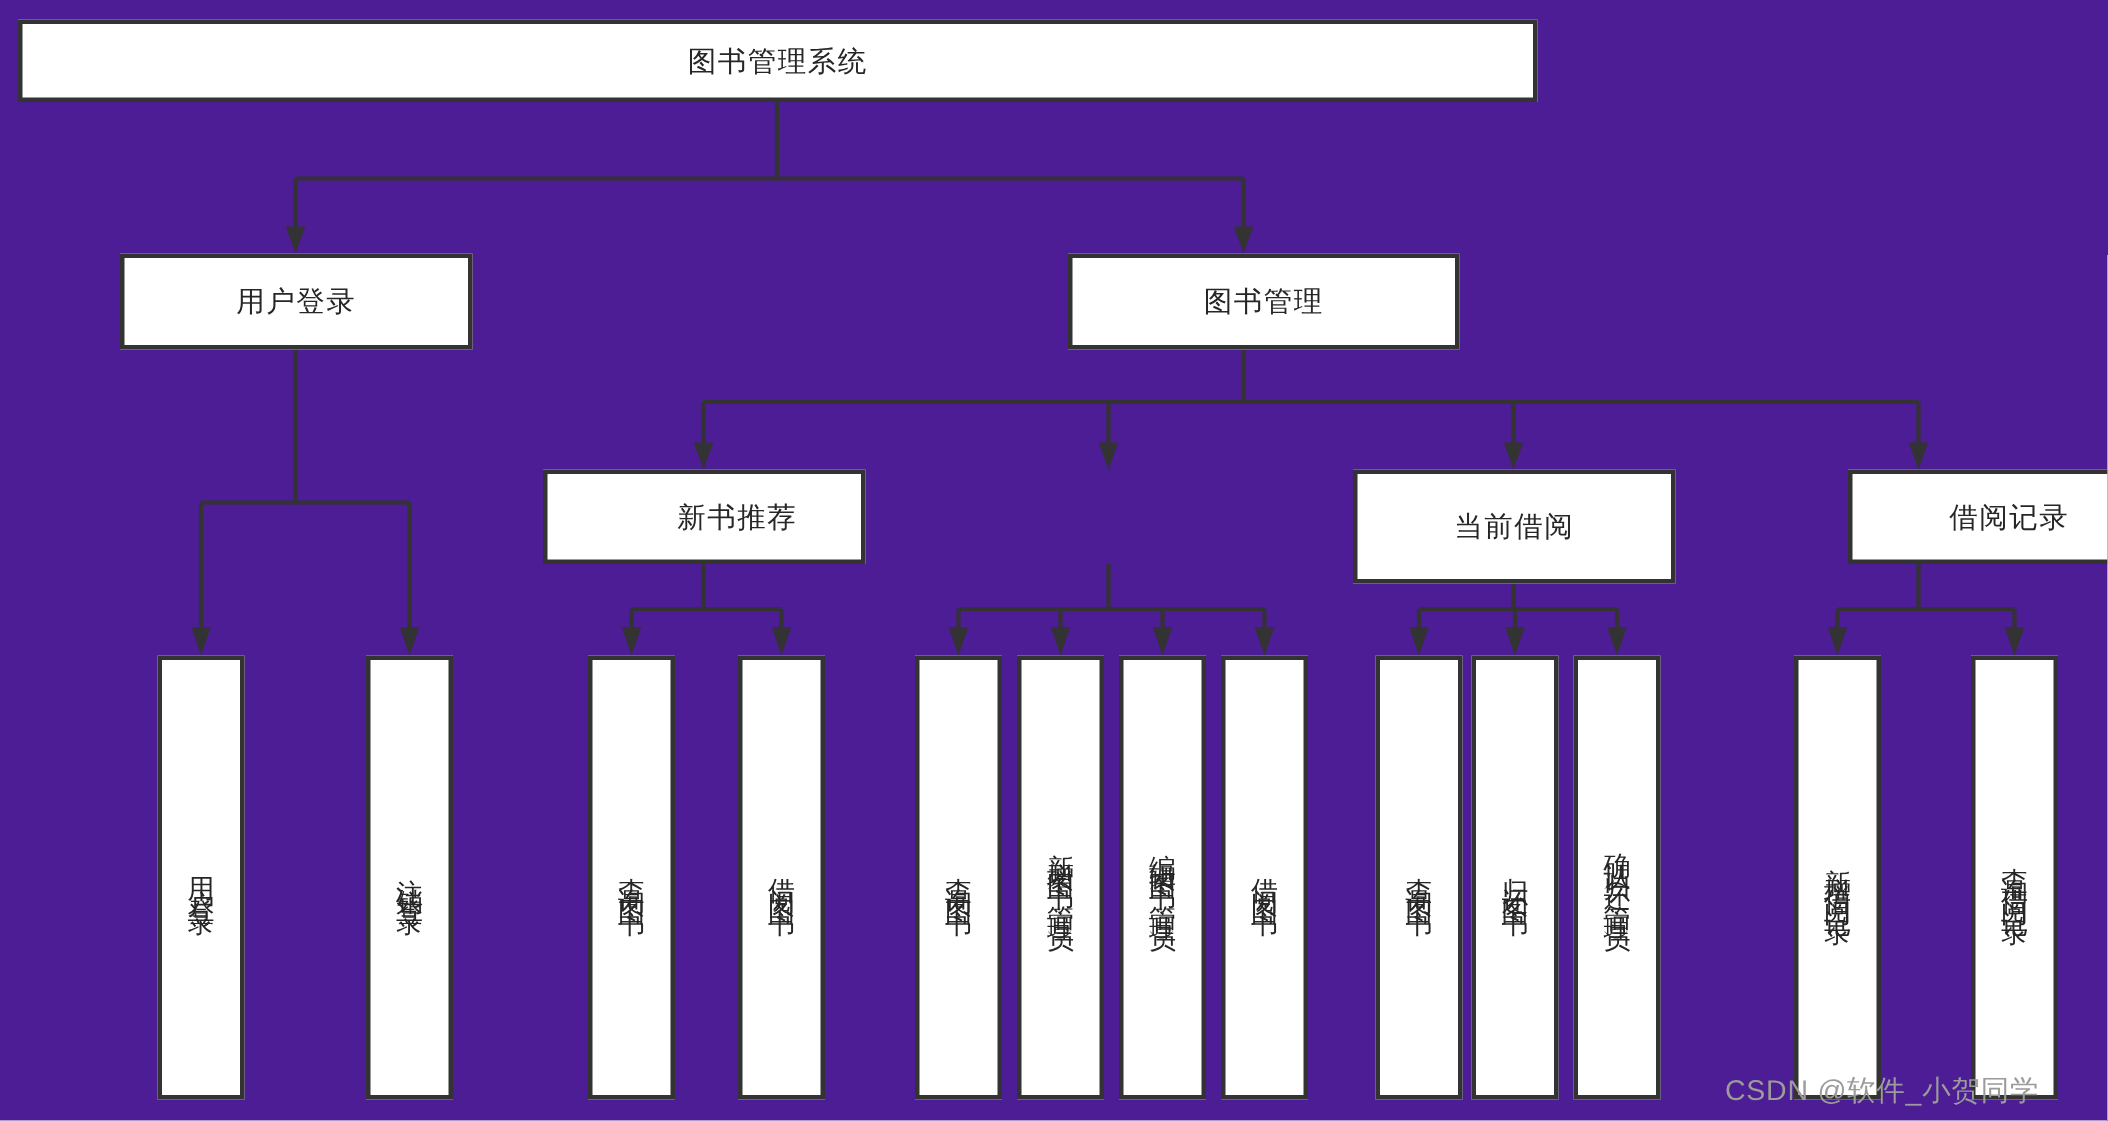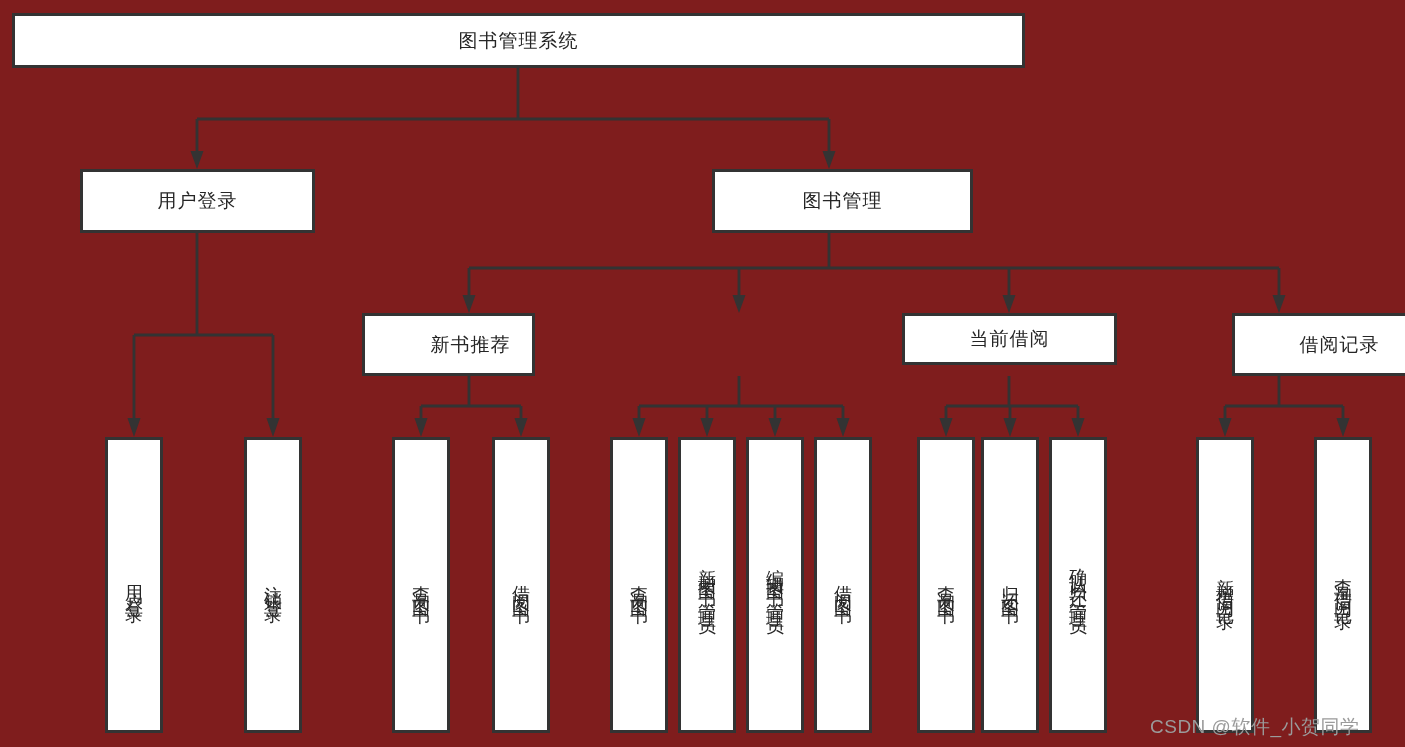--- a/index.html
+++ b/index.html
@@ -5,21 +5,21 @@
   html, body {
     margin: 0;
     padding: 0;
     background: #ffffff;
     font-family: "Liberation Sans", "DejaVu Sans", sans-serif;
   }
   #canvas {
     position: relative;
     width: 1405px;
     height: 747px;
-    background: #7f1d1d;
+    background: #4c1d95;
     overflow: hidden;
   }
   .connectors {
     position: absolute;
     left: 0;
     top: 0;
     z-index: 1;
   }
   .box {
     position: absolute;
@@ -103,22 +103,22 @@
       <polygon points="1218.5,418 1231.5,418 1225,437"></polygon>
       <polygon points="1336.5,418 1349.5,418 1343,437"></polygon>
     </g>
   </svg>
 
   <div class="box box-h" style="left:12px; top:13px; width:1013px; height:55px;">图书管理系统</div>
 
   <div class="box box-h" style="left:80px; top:169px; width:235px; height:64px;">用户登录</div>
   <div class="box box-h" style="left:712px; top:169px; width:261px; height:64px;">图书管理</div>
 
-  <div class="box box-h" style="left:362px; top:313px; width:173px; height:63px;padding-left:44px;">新书推荐</div>
-  <div class="box box-h" style="left:902px; top:313px; width:215px; height:52px;">当前借阅</div>
+  <div class="box box-h" style="left:362px; top:313px; width:215px; height:63px;padding-left:44px;">新书推荐</div>
+  <div class="box box-h" style="left:902px; top:313px; width:215px; height:76px;">当前借阅</div>
   <div class="box box-h" style="left:1232px; top:313px; width:215px; height:63px;">借阅记录</div>
 
   <div class="box box-v" style="left:105px; top:437px; width:58px; height:296px;">用户登录</div>
   <div class="box box-v" style="left:244px; top:437px; width:58px; height:296px;">注销登录</div>
 
   <div class="box box-v" style="left:392px; top:437px; width:58px; height:296px;">查询图书</div>
   <div class="box box-v" style="left:492px; top:437px; width:58px; height:296px;">借阅图书</div>
 
   <div class="box box-v" style="left:610px; top:437px; width:58px; height:296px;">查询图书</div>
   <div class="box box-v" style="left:678px; top:437px; width:58px; height:296px;">新增图书（管理员）</div>

